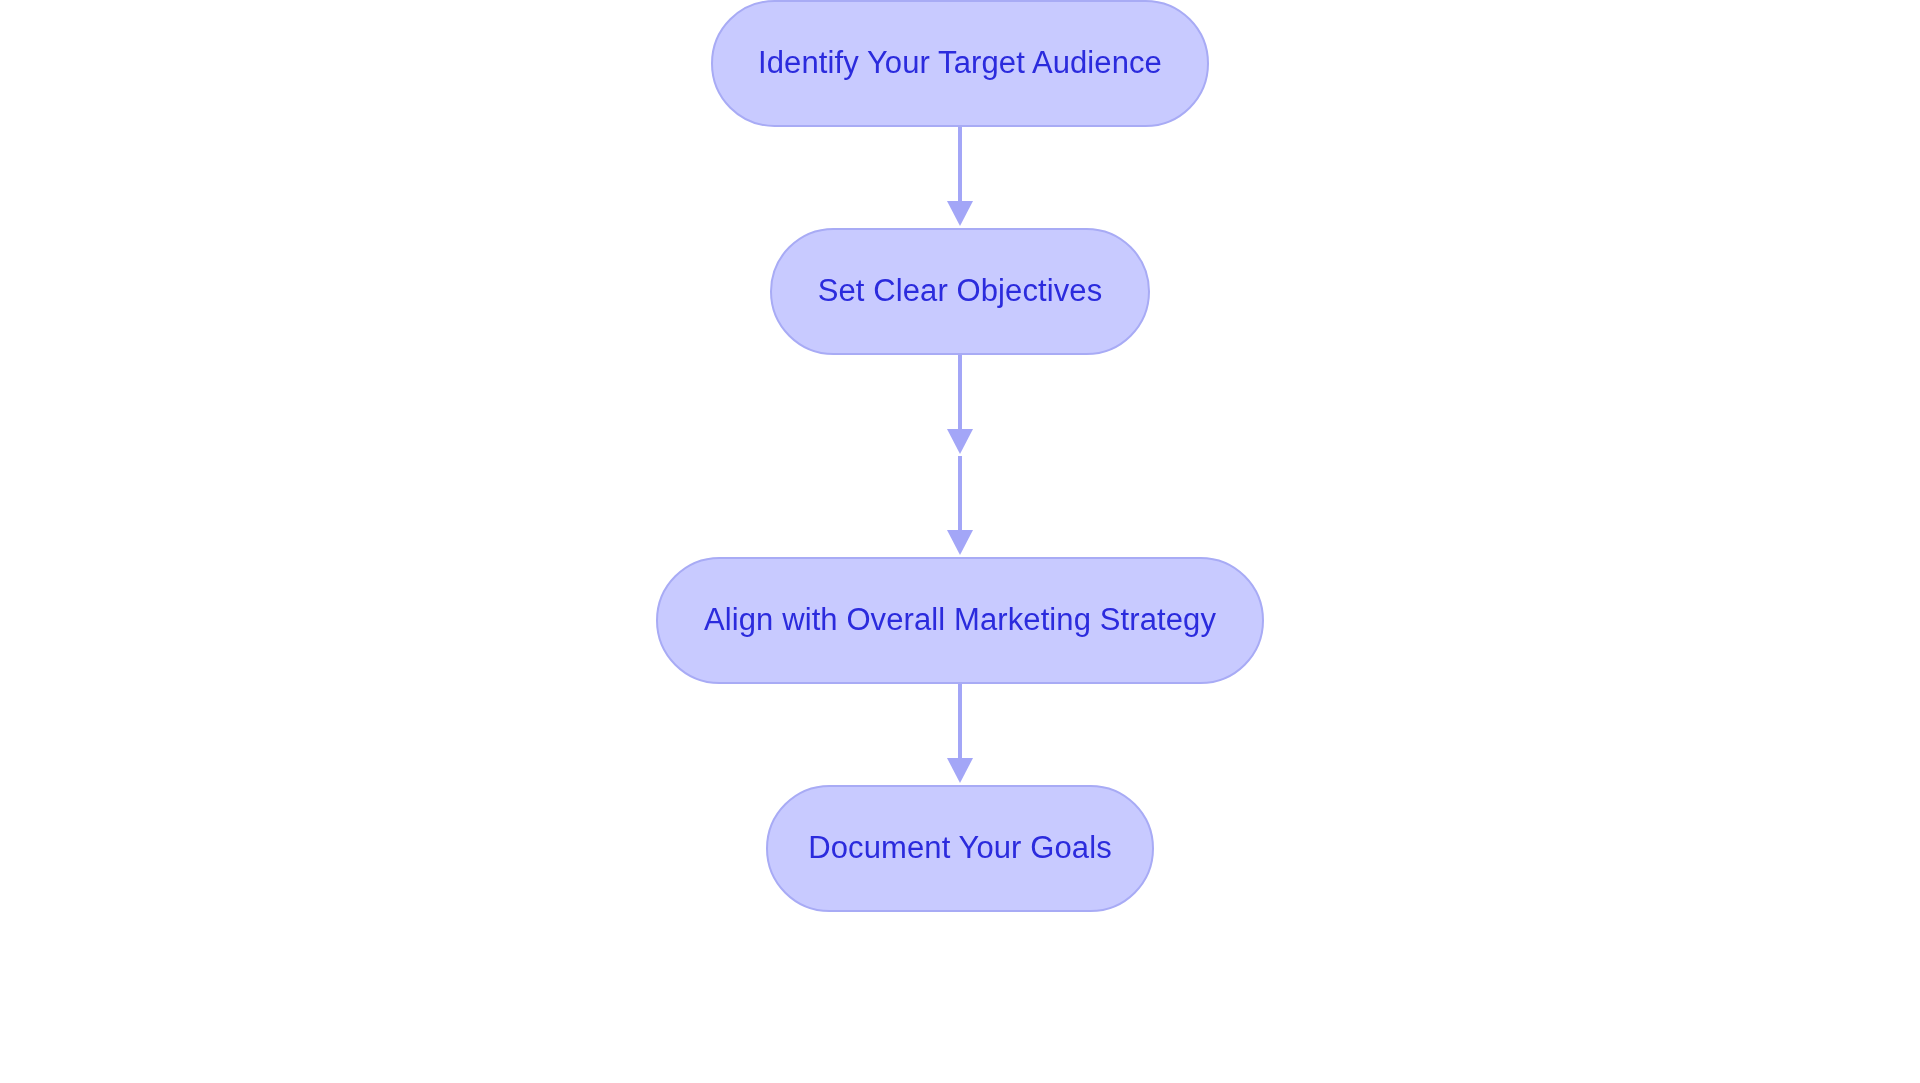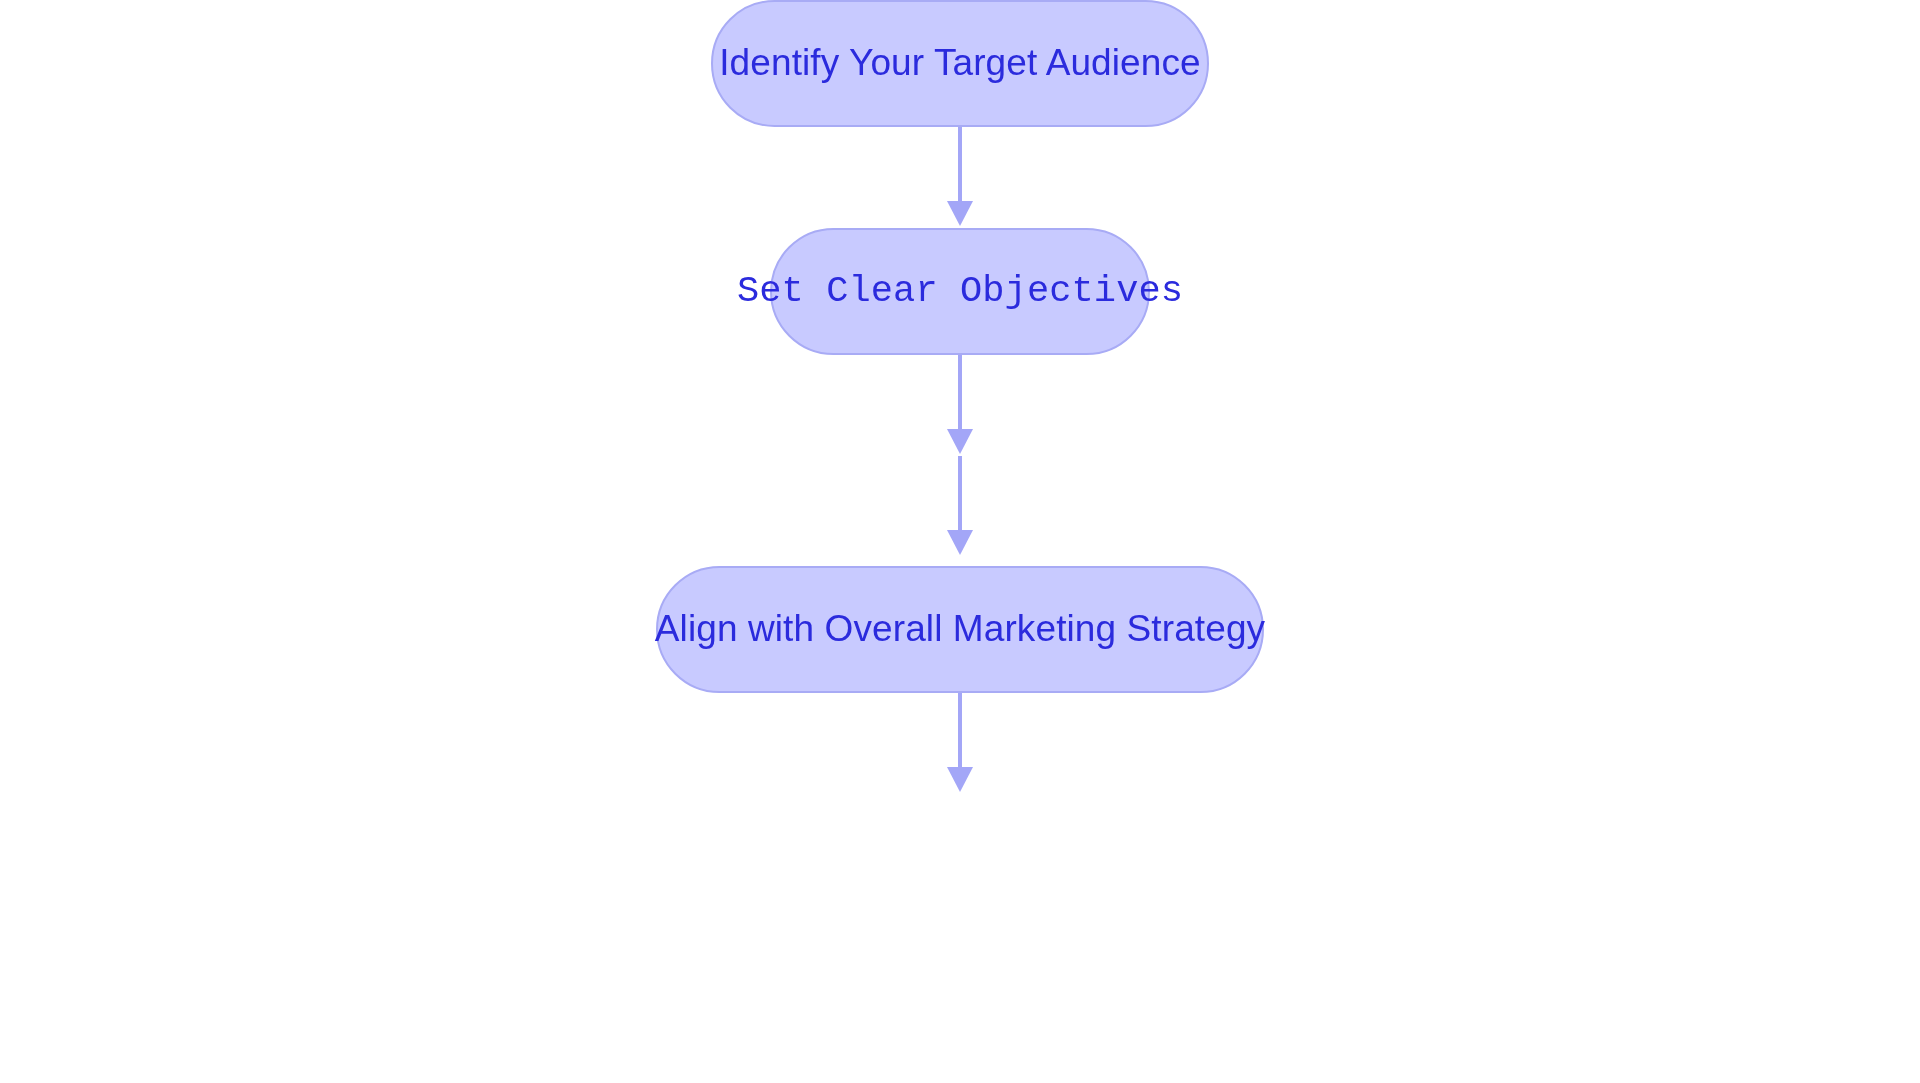--- a/index.html
+++ b/index.html
@@ -44,31 +44,31 @@
     border-radius: 400px;
     color: #2b2bdd;
     text-align: center;
     white-space: nowrap;
     letter-spacing: 0.1px;
   }
 
   .flow-node-label {
     display: block;
     color: #2b2bdd;
-    font-size: 37px;
+    font-size: 31px;
     font-weight: 400;
     line-height: 1.1;
     white-space: nowrap;
   }
 
   
   .node-0 { width: 498px;  height: 127px; }
-  .node-1 { width: 380px;  height: 127px; font-family: Liberation Mono, monospace; }
+  .node-1 { width: 380px;  height: 127px; }
   .node-2 { width: 672px;  height: 127px; }
-  .node-3 { width: 608px;  height: 127px; margin-top: 9px; }
+  .node-3 { width: 608px;  height: 127px; }
   .node-4 { width: 388px;  height: 127px; }
 
   .flow-connector {
     position: relative;
     width: 40px;
     height: 101px;
     display: block;
     flex: 0 0 auto;
   }
   .flow-connector svg {
@@ -118,15 +118,18 @@
       <span class="flow-node-label">Align with Overall Marketing Strategy</span>
     </div>
 
     <div class="flow-connector">
       <svg viewBox="0 0 40 101" xmlns="http://www.w3.org/2000/svg">
         <line x1="20" y1="0" x2="20" y2="80" stroke="#a3a6f7" stroke-width="4"></line>
         <polygon points="20,99 7,74 33,74" fill="#a3a6f7"></polygon>
       </svg>
     </div>
 
+    <div class="flow-node node-4">
+      <span class="flow-node-label">Document Your Goals</span>
+    </div>
 
   </div>
 </div>
 
 </body></html>

